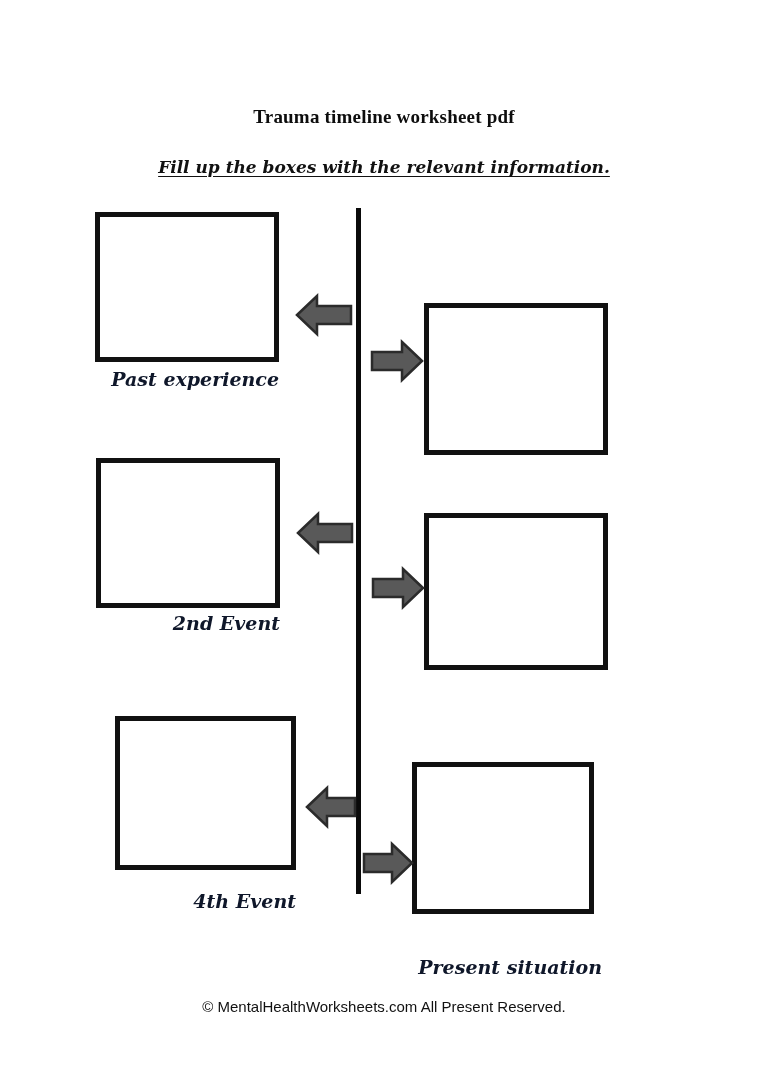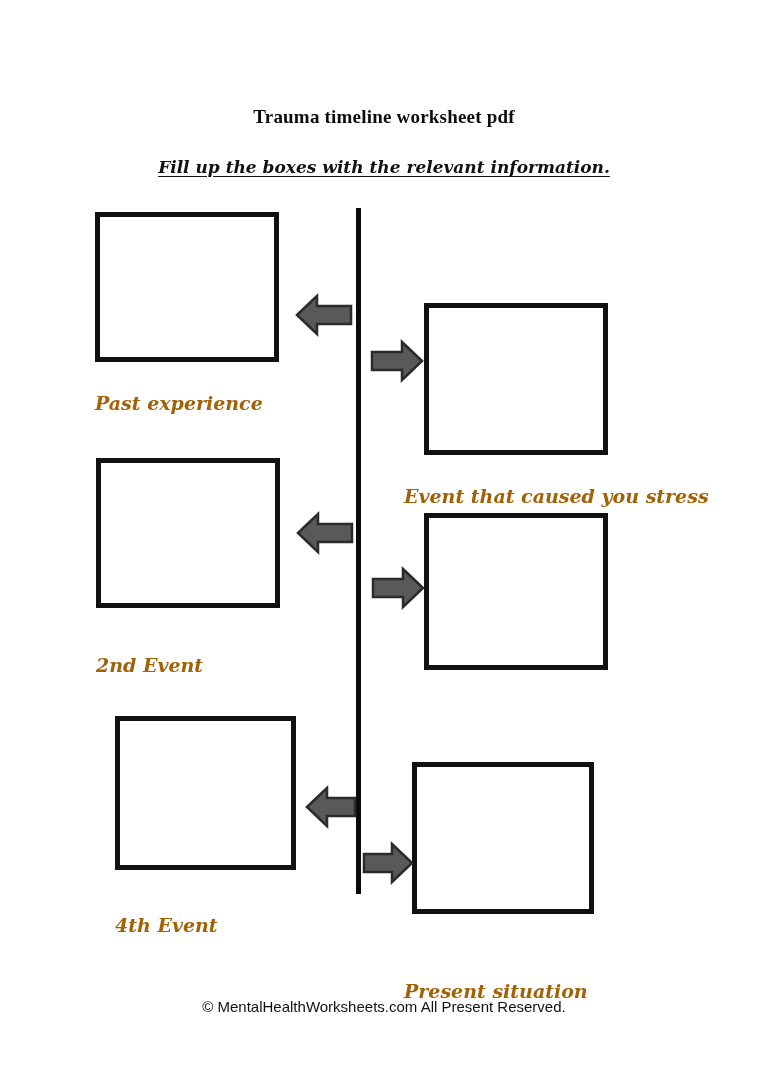--- a/index.html
+++ b/index.html
@@ -72,24 +72,23 @@
     background: #ffffff;
     border: 5px solid #111111;
   }
 
   .box-label {
     position: absolute;
     font-family: "DejaVu Serif", "Liberation Serif", serif;
     font-weight: bold;
     font-style: italic;
     font-size: 19px;
-    color: #a16207;
+    color: #0f172a;
     white-space: nowrap;
-    text-align: left;
-    margin-top: 24px;
+    text-align: right;
   }
 
   
   .arrow {
     position: absolute;
     display: block;
   }
 
   
   .footer {
@@ -115,27 +114,26 @@
 
   <div class="timeline-line"></div>
 
   <div class="event-box" style="left:95px; top:212px; width:184px; height:150px;"></div>
   <div class="box-label" style="left:95px; top:368px; width:184px;">Past experience</div>
   <svg class="arrow" style="left:295px; top:292px;" width="58" height="46" viewBox="0 0 58 46">
     <path d="M2 23 L22 4 L22 14 L56 14 L56 32 L22 32 L22 42 Z" fill="#595959" stroke="#2b2b2b" stroke-width="2.5" stroke-linejoin="miter"></path>
   </svg>
 
   <div class="event-box" style="left:424px; top:303px; width:184px; height:152px;"></div>
-  <div class="box-label" style="left:404px; top:461px; width:224px;">Event that caused you stress</div>
   <svg class="arrow" style="left:370px; top:338px;" width="54" height="46" viewBox="0 0 54 46">
     <path d="M52 23 L32 4 L32 14 L2 14 L2 32 L32 32 L32 42 Z" fill="#595959" stroke="#2b2b2b" stroke-width="2.5" stroke-linejoin="miter"></path>
   </svg>
 
   <div class="event-box" style="left:96px; top:458px; width:184px; height:150px;"></div>
-  <div class="box-label" style="left:96px; top:630px; width:184px;">2nd Event</div>
+  <div class="box-label" style="left:96px; top:612px; width:184px;">2nd Event</div>
   <svg class="arrow" style="left:296px; top:510px;" width="58" height="46" viewBox="0 0 58 46">
     <path d="M2 23 L22 4 L22 14 L56 14 L56 32 L22 32 L22 42 Z" fill="#595959" stroke="#2b2b2b" stroke-width="2.5" stroke-linejoin="miter"></path>
   </svg>
 
   <div class="event-box" style="left:424px; top:513px; width:184px; height:157px;"></div>
   <svg class="arrow" style="left:371px; top:565px;" width="54" height="46" viewBox="0 0 54 46">
     <path d="M52 23 L32 4 L32 14 L2 14 L2 32 L32 32 L32 42 Z" fill="#595959" stroke="#2b2b2b" stroke-width="2.5" stroke-linejoin="miter"></path>
   </svg>
 
   <div class="event-box" style="left:115px; top:716px; width:181px; height:154px;"></div>

